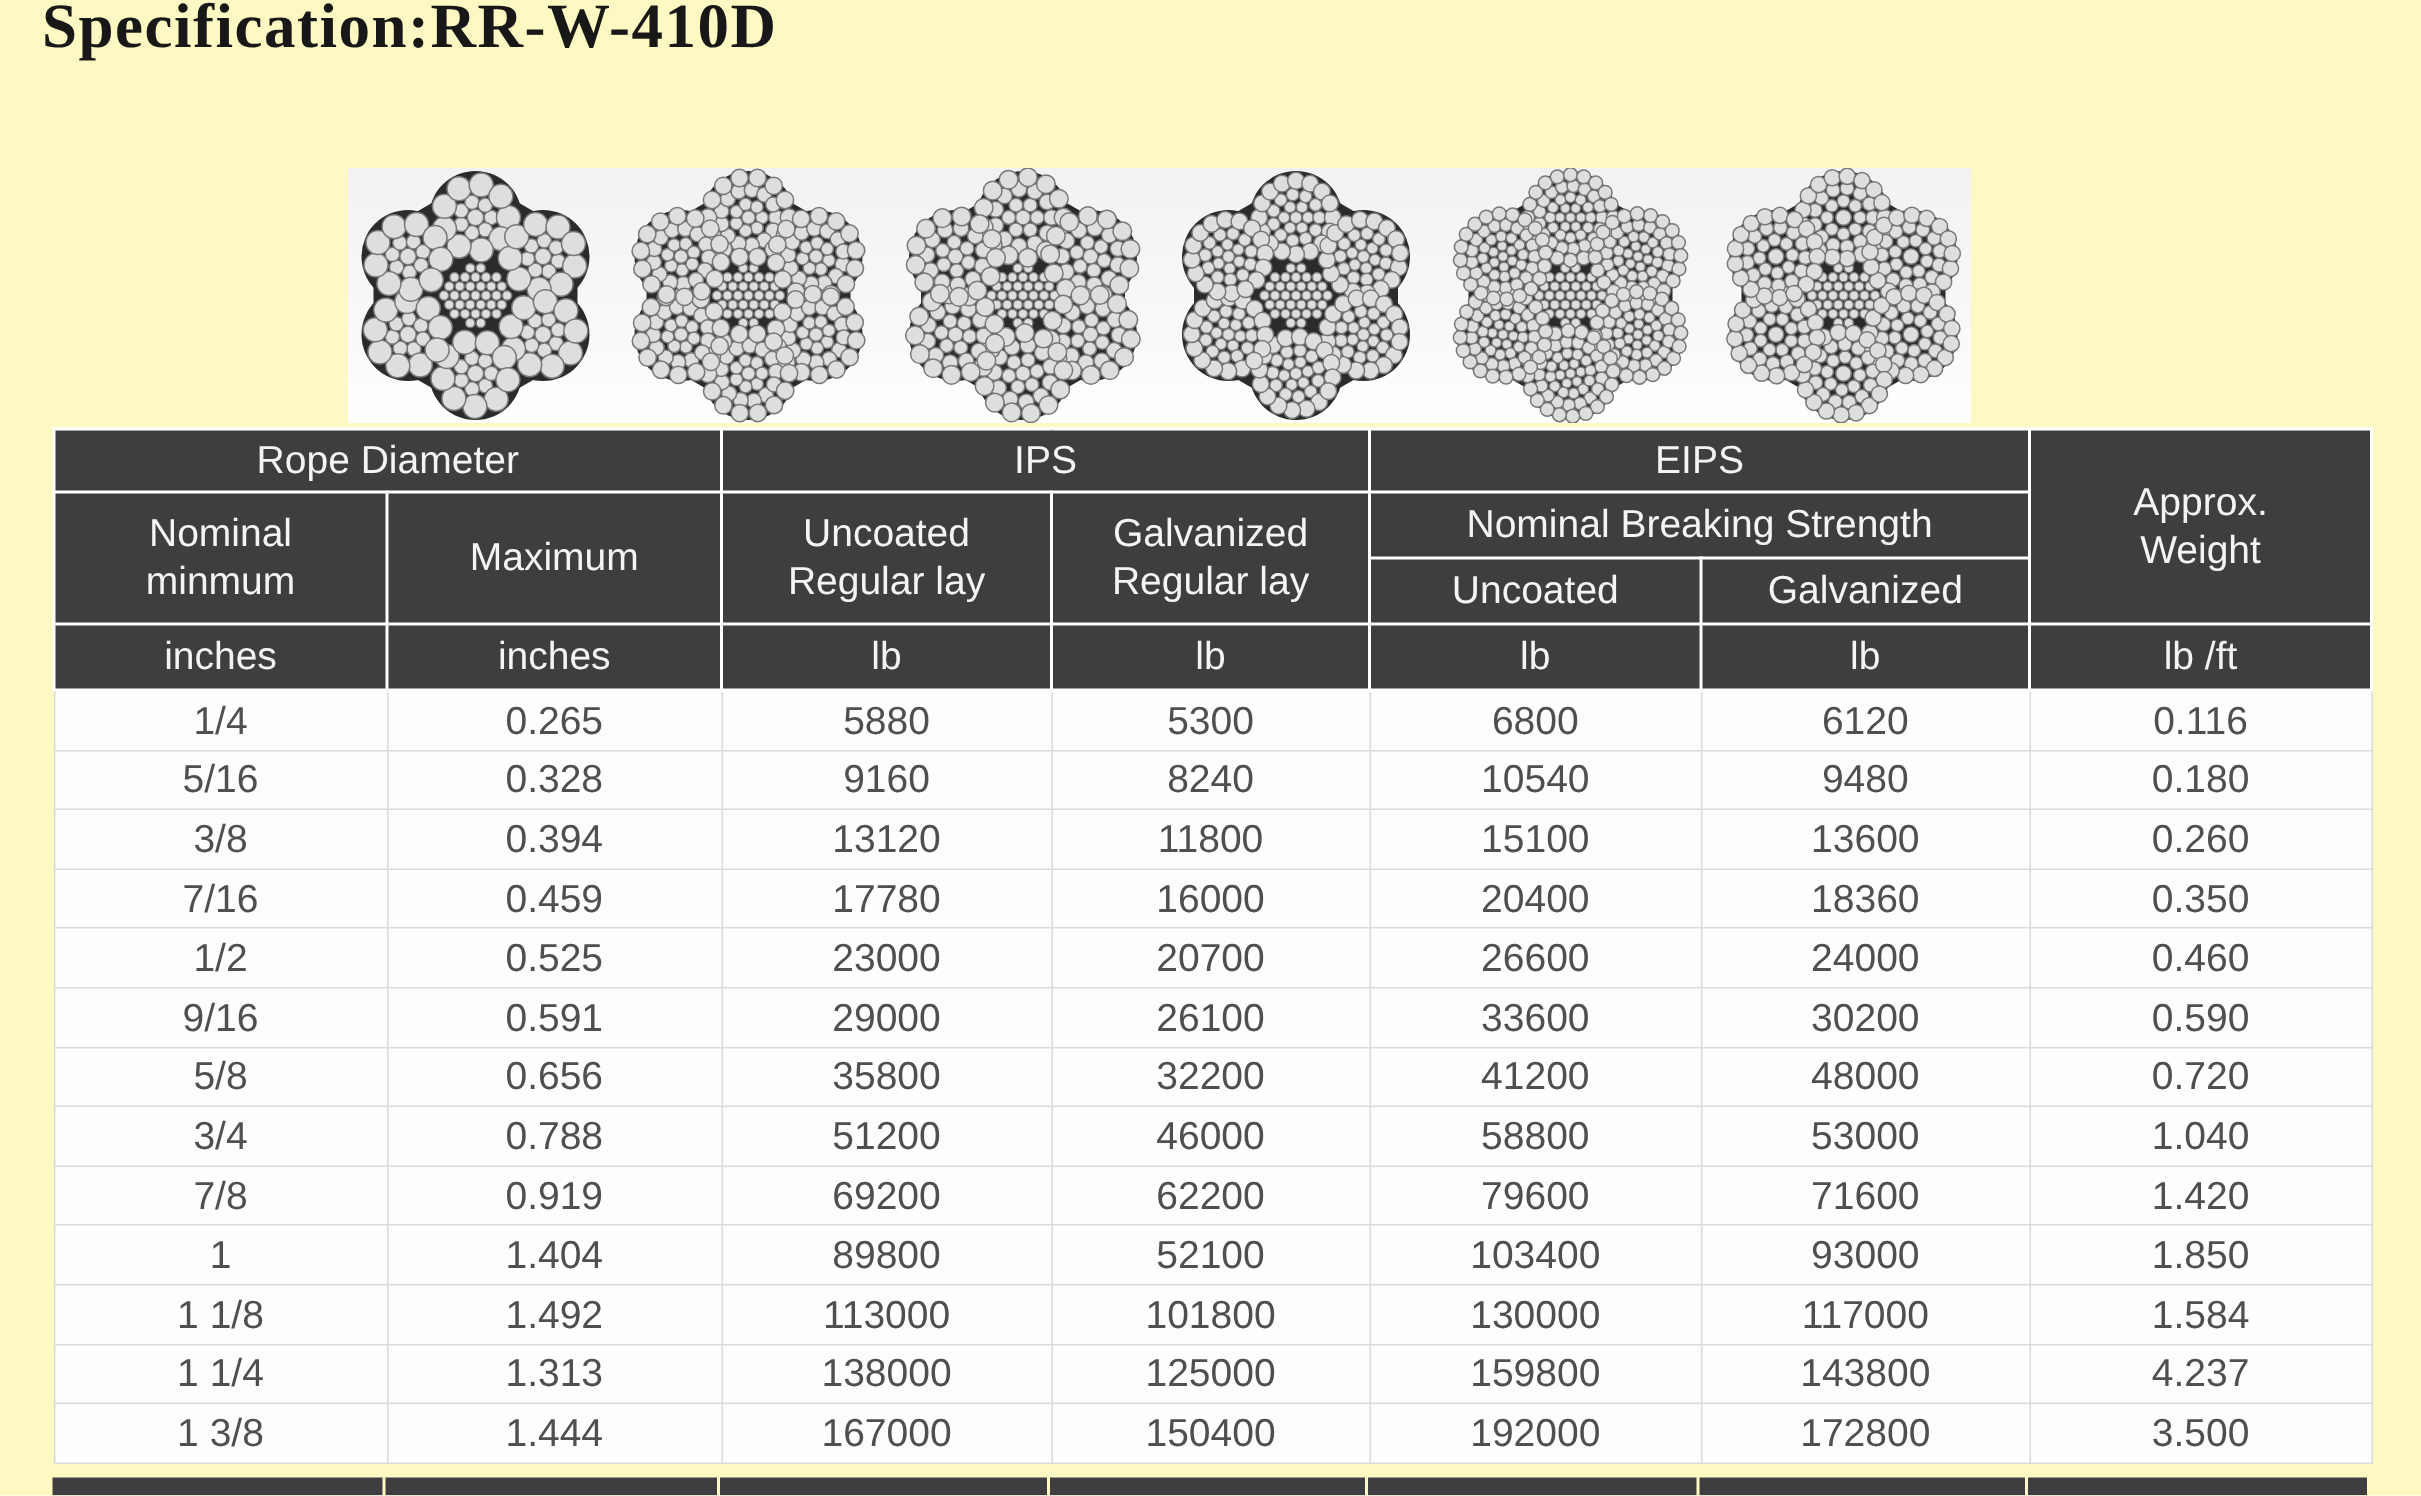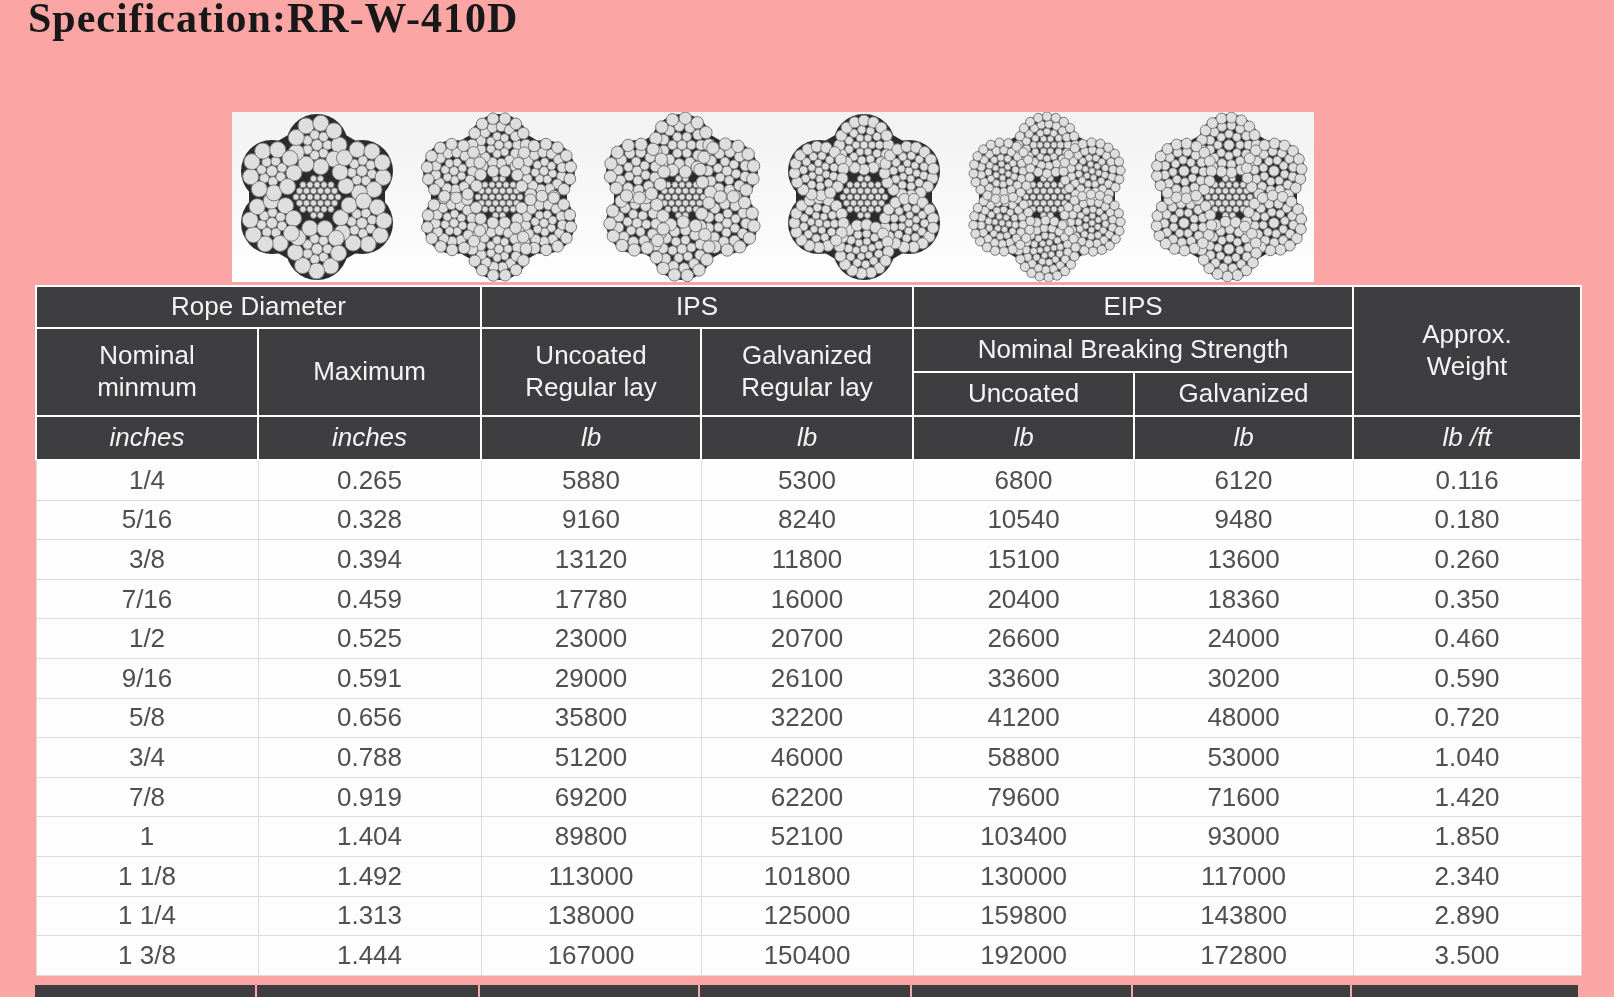--- a/index.html
+++ b/index.html
@@ -1,18 +1,18 @@
 <!DOCTYPE html>
 <html><head>
 <meta charset="utf-8">
 <style>
   html,body{margin:0;padding:0;background:#ffffff;}
   #page{
     position:relative;width:1614px;height:997px;overflow:hidden;
-    background:#fca5a5;font-family:"Liberation Sans",sans-serif;
+    background:#fef9c3;font-family:"Liberation Sans",sans-serif;
   }
   .title{
     position:absolute;left:28px;top:-6px;
     font-family:"Liberation Serif",serif;font-weight:bold;
     font-size:42px;letter-spacing:1px;color:#181818;
   }
   .subtitle{
     position:absolute;left:25px;top:50px;
     font-size:29px;line-height:33px;letter-spacing:0.4px;color:#2d2d2d;
   }
@@ -28,21 +28,21 @@
   }
   table.spec thead td{
     background:#3e3e40;color:#f4f4f4;border:2px solid #ffffff;
     text-align:center;vertical-align:middle;
     font-size:26px;line-height:1.22;white-space:pre-line;
     padding:2px 6px;
   }
   tr.h1 td{height:36px;margin-top:32px;}
   tr.h2a td{height:38px;}
   tr.h2b td{height:38px;}
-  tr.units td{height:38px;font-style:italic;}
+  tr.units td{height:38px;}
   table.spec tbody td{
     background:#fdfdfd;border:1px solid #dbdbdb;
     color:#4f4f4f;font-size:26px;text-align:center;vertical-align:middle;
     height:38.6px;padding:0 4px;
   }
   .cont-bar{
     position:absolute;left:35px;top:985px;width:1545px;height:12px;
     display:flex;gap:2px;
   }
   .cont-bar div{height:12px;background:#3e3e40;}
@@ -1723,30 +1723,30 @@
           <td>93000</td>
           <td>1.850</td>
         </tr>
         <tr>
           <td>1 1/8</td>
           <td>1.492</td>
           <td>113000</td>
           <td>101800</td>
           <td>130000</td>
           <td>117000</td>
-          <td>2.340</td>
+          <td>1.584</td>
         </tr>
         <tr>
           <td>1 1/4</td>
           <td>1.313</td>
           <td>138000</td>
           <td>125000</td>
           <td>159800</td>
           <td>143800</td>
-          <td>2.890</td>
+          <td>4.237</td>
         </tr>
         <tr>
           <td>1 3/8</td>
           <td>1.444</td>
           <td>167000</td>
           <td>150400</td>
           <td>192000</td>
           <td>172800</td>
           <td>3.500</td>
         </tr>

